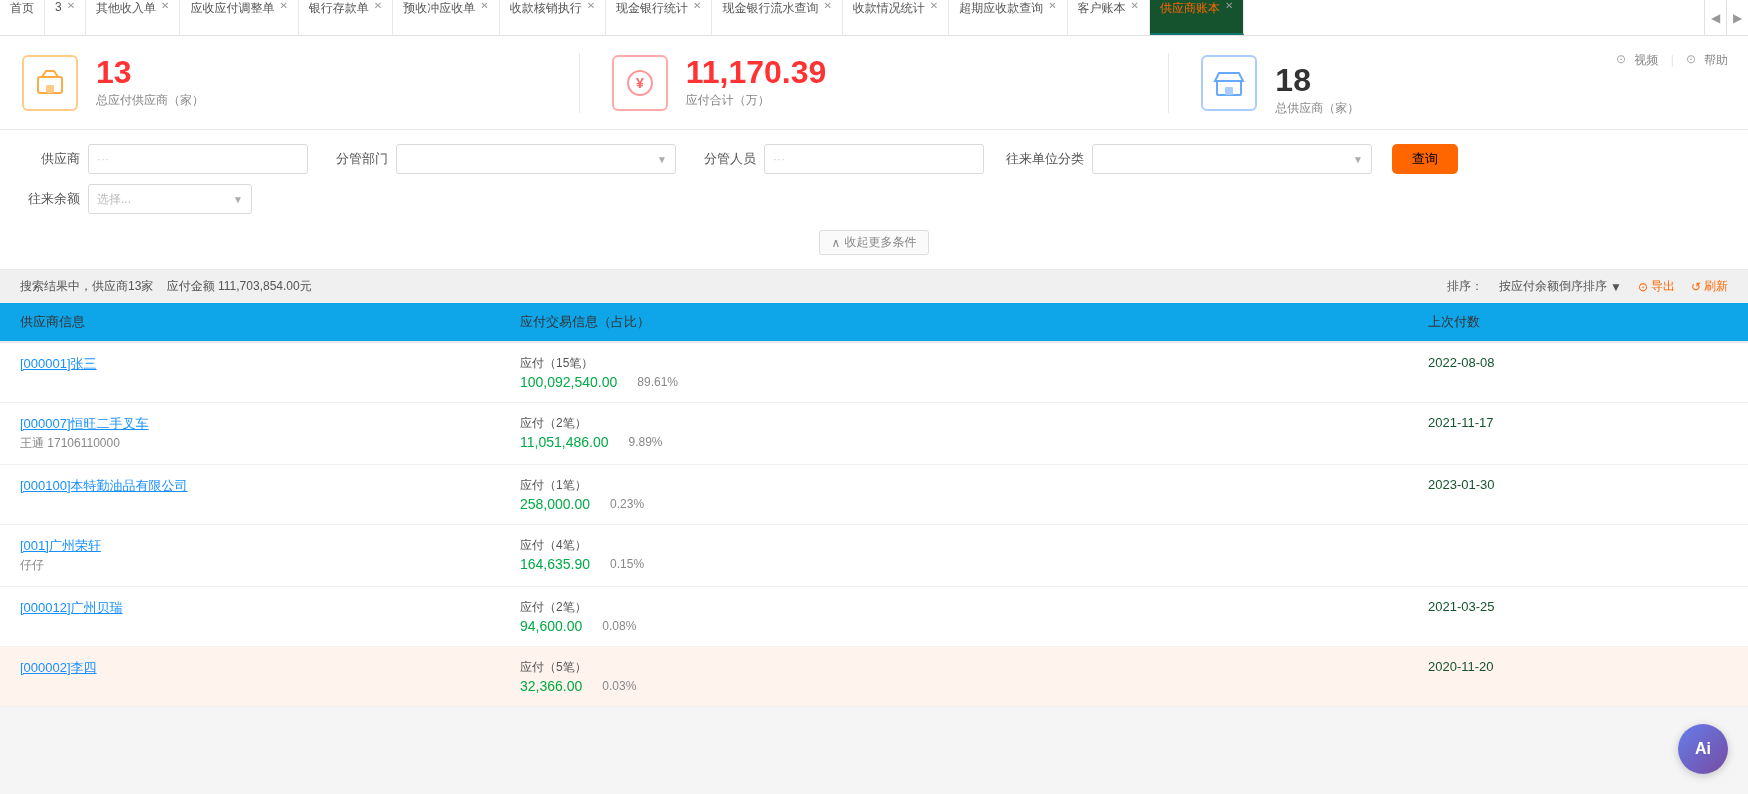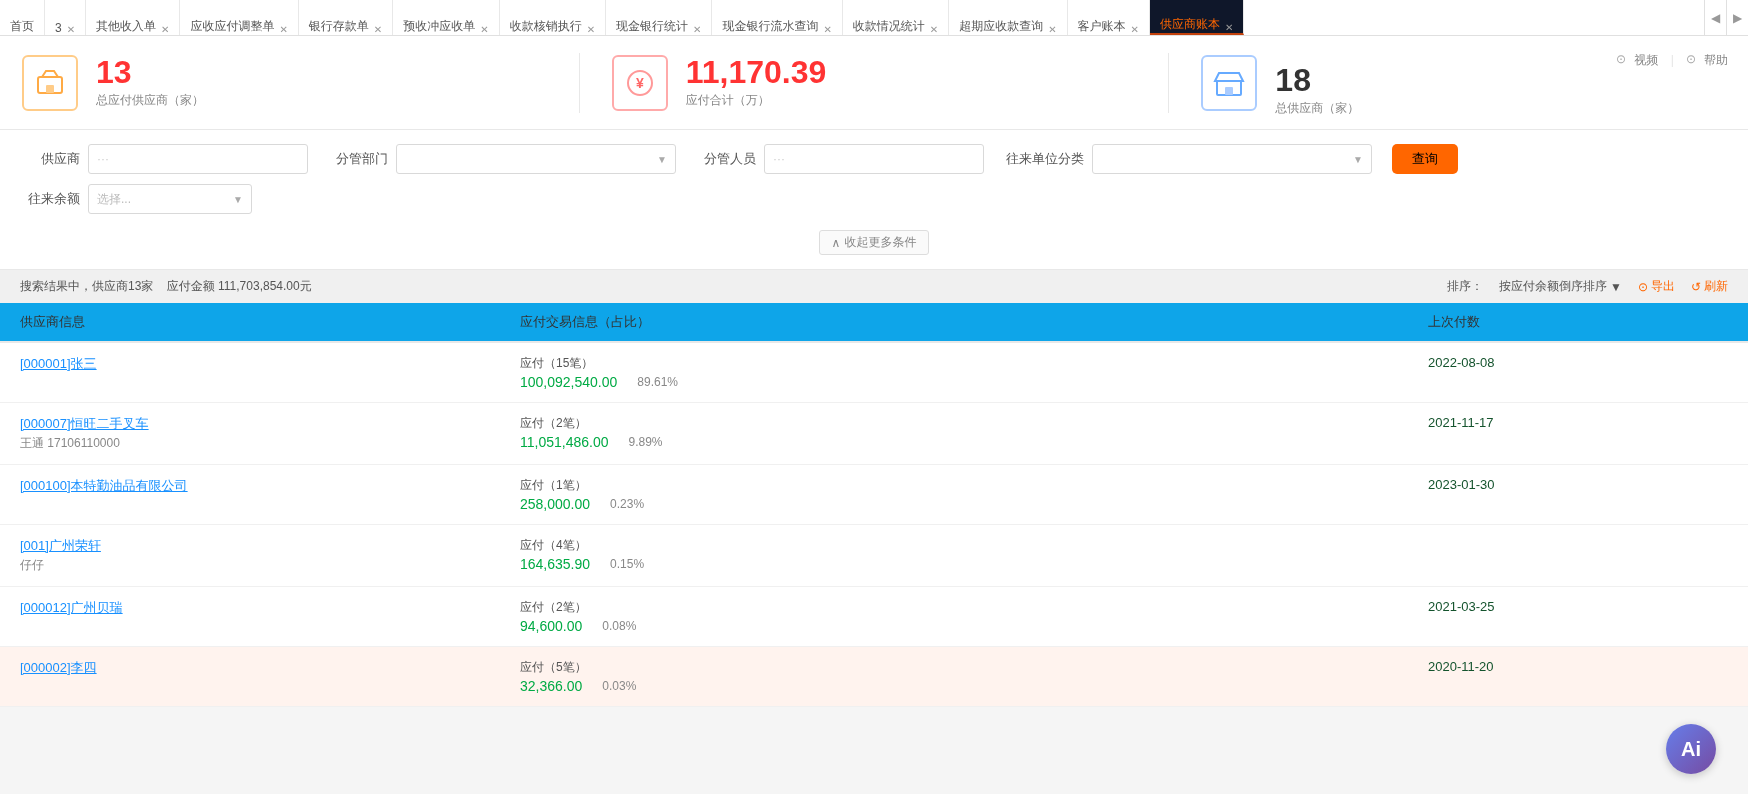--- a/index.html
+++ b/index.html
@@ -9,31 +9,31 @@
     .top-nav {
       display: flex;
       align-items: center;
       background: #fff;
       border-bottom: 1px solid #e0e0e0;
       height: 36px;
       overflow: hidden;
     }
     .nav-tab {
       display: flex;
-      align-items: flex-end;
+      align-items: flex-start;
       padding: 0 10px;
       height: 100%;
       white-space: nowrap;
       font-size: 12px;
       color: #555;
       cursor: pointer;
       border-right: 1px solid #e8e8e8;
       position: relative;
     }
-    .nav-tab.active { background: #0f172a; color: #ff6600; border-bottom: 2px solid #c2410c; }
+    .nav-tab.active { background: #14532d; color: #ff6600; border-bottom: 2px solid #0f766e; }
     .nav-tab .close-btn {
       margin-left: 5px;
       color: #999;
       font-size: 10px;
       cursor: pointer;
     }
     .nav-arrows {
       display: flex;
       margin-left: auto;
     }
@@ -238,30 +238,30 @@
 
     
     ::-webkit-scrollbar { width: 6px; height: 6px; }
     ::-webkit-scrollbar-track { background: #f1f1f1; }
     ::-webkit-scrollbar-thumb { background: #ccc; border-radius: 3px; }
 
     
     .ai-badge {
       position: fixed;
       bottom: 20px;
-      right: 32px;
+      right: 20px;
       background: linear-gradient(135deg, #667eea, #764ba2);
       color: #fff;
       border-radius: 50%;
       width: 50px;
       height: 50px;
       display: flex;
       align-items: center;
       justify-content: center;
-      font-size: 20px;
+      font-size: 16px;
       font-weight: bold;
       cursor: pointer;
       box-shadow: 0 2px 8px rgba(0,0,0,0.2);
     }
   </style>
 </head>
 <body>
 
 <div class="top-nav">
   <div class="nav-tab">

